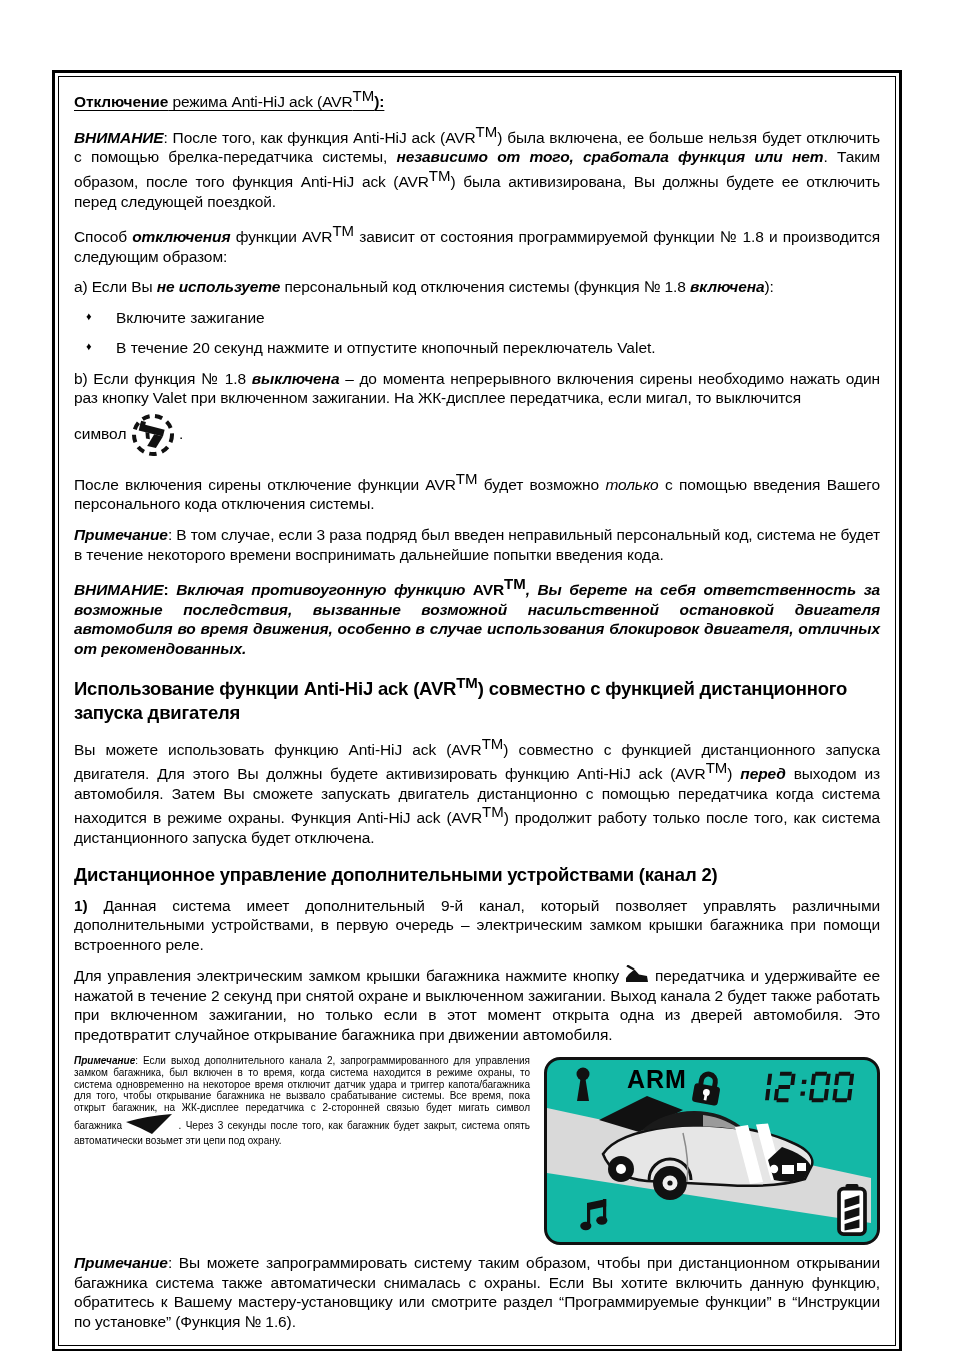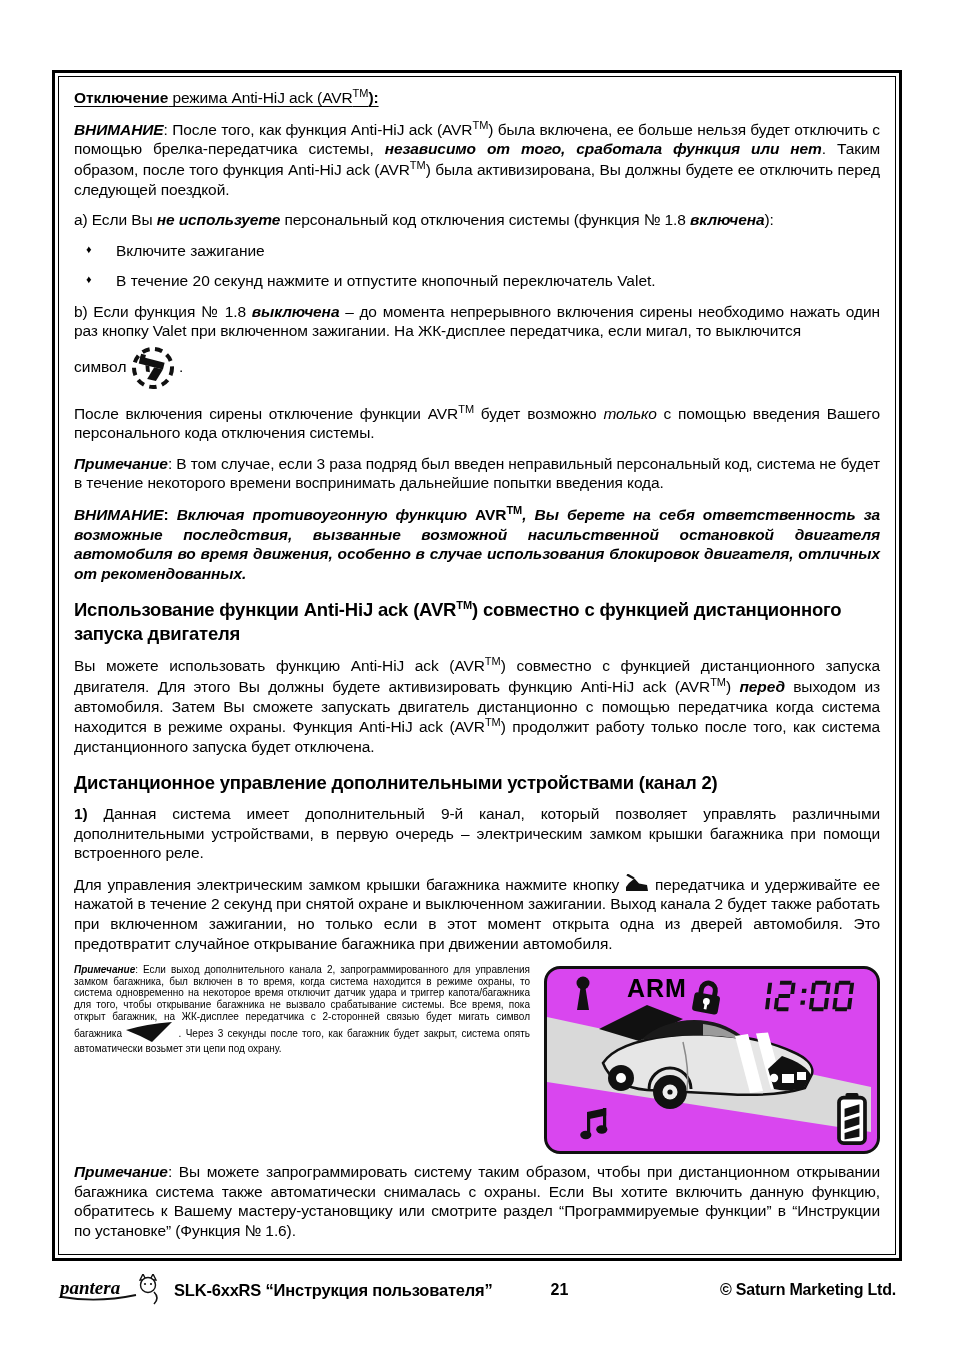--- a/index.html
+++ b/index.html
@@ -8,21 +8,21 @@
     font-family:"Liberation Sans", sans-serif;
     -webkit-font-smoothing:antialiased;
   }
   .doc-box { margin:70px 52px 0 52px; border:3px solid #000; padding:3px; }
   .doc-box-inner { border:1px solid #000; padding:10px 15px 12px 15px; }
 
   p.para {
     margin:0 0 11px 0; font-size:15.5px; line-height:1.26;
     text-align:justify; letter-spacing:-0.1px;
   }
-  p.para sup, .heading sup { font-size:11px; letter-spacing:0; }
+  p.para sup, .heading sup { font-size:15px; letter-spacing:0; }
   .doc-title {
     text-decoration:underline; text-decoration-skip-ink:none; text-underline-offset:3px;
     margin:2px 0 16px 0; font-size:16px;
   }
   .heading {
     font-weight:bold; font-size:18.5px; line-height:1.3; text-align:left;
     margin:15px 0 9px 0; letter-spacing:-0.2px;
   }
   .bullet-row { display:flex; margin:0 0 11px 12px; font-size:15.5px; line-height:1.26; }
   .bullet-glyph { font-size:11px; width:30px; flex:0 0 30px; padding-top:2px; }
@@ -30,21 +30,21 @@
   .symbol-line .runs { font-size:15.5px; }
 
   .note-figure-block { margin:2px 0 0 0; }
   .note-figure-block::after { content:""; display:block; clear:both; }
   p.note-text {
     font-size:10px; line-height:1.17; letter-spacing:0; text-align:justify; margin:0 15px 12px 0;
   }
 
   .lcd {
     float:right; width:330px; height:182px; margin:2px 0 8px 14px;
-    border:3px solid #111; border-radius:16px; background:#d946ef;
+    border:3px solid #111; border-radius:16px; background:#14b8a6;
     position:relative; overflow:hidden;
   }
   .lcd .road { position:absolute; left:0; top:0; z-index:0; }
   .lcd .valet-key { position:absolute; left:26px; top:7px; z-index:2; }
   .lcd .arm-label {
     position:absolute; left:80px; top:5px; z-index:2;
     font-weight:bold; font-size:25px; letter-spacing:1px;
   }
   .lcd .padlock { position:absolute; left:142px; top:9px; z-index:2; }
   .lcd .lcd-time { position:absolute; right:7px; top:5px; z-index:2; fill:#111; }
@@ -69,20 +69,21 @@
 
 <main>
 
   <section class="doc-box">
     <div class="doc-box-inner">
 
       <p class="para doc-title"><span style="font-weight: bold;">Отключение</span><span> режима Anti-HiJ ack (AVR</span><sup>TM</sup><span style="font-weight: bold;">):</span></p>
 
       <p class="para"><span style="font-weight: bold; font-style: italic;">ВНИМАНИЕ</span><span>: После того, как функция Anti-HiJ ack (AVR</span><sup>TM</sup><span>) была включена, ее больше нельзя будет отключить с помощью брелка-передатчика системы, </span><span style="font-weight: bold; font-style: italic;">независимо от того, сработала функция или нет</span><span>. Таким образом, после того функция Anti-HiJ ack (AVR</span><sup>TM</sup><span>) была активизирована, Вы должны будете ее отключить перед следующей поездкой.</span></p>
 
+      <p class="para"><span>Способ </span><span style="font-weight: bold; font-style: italic;">отключения</span><span> функции AVR</span><sup>TM</sup><span> зависит от состояния программируемой функции № 1.8 и производится следующим образом:</span></p>
 
       <p class="para"><span>a) Если Вы </span><span style="font-weight: bold; font-style: italic;">не используете</span><span> персональный код отключения системы (функция № 1.8 </span><span style="font-weight: bold; font-style: italic;">включена</span><span>):</span></p>
 
       <div class="bullet-row">
         <span class="bullet-glyph">♦</span>
         <span>Включите зажигание</span>
       </div>
       <div class="bullet-row">
         <span class="bullet-glyph">♦</span>
         <span>В течение 20 секунд нажмите и отпустите кнопочный переключатель Valet.</span>

